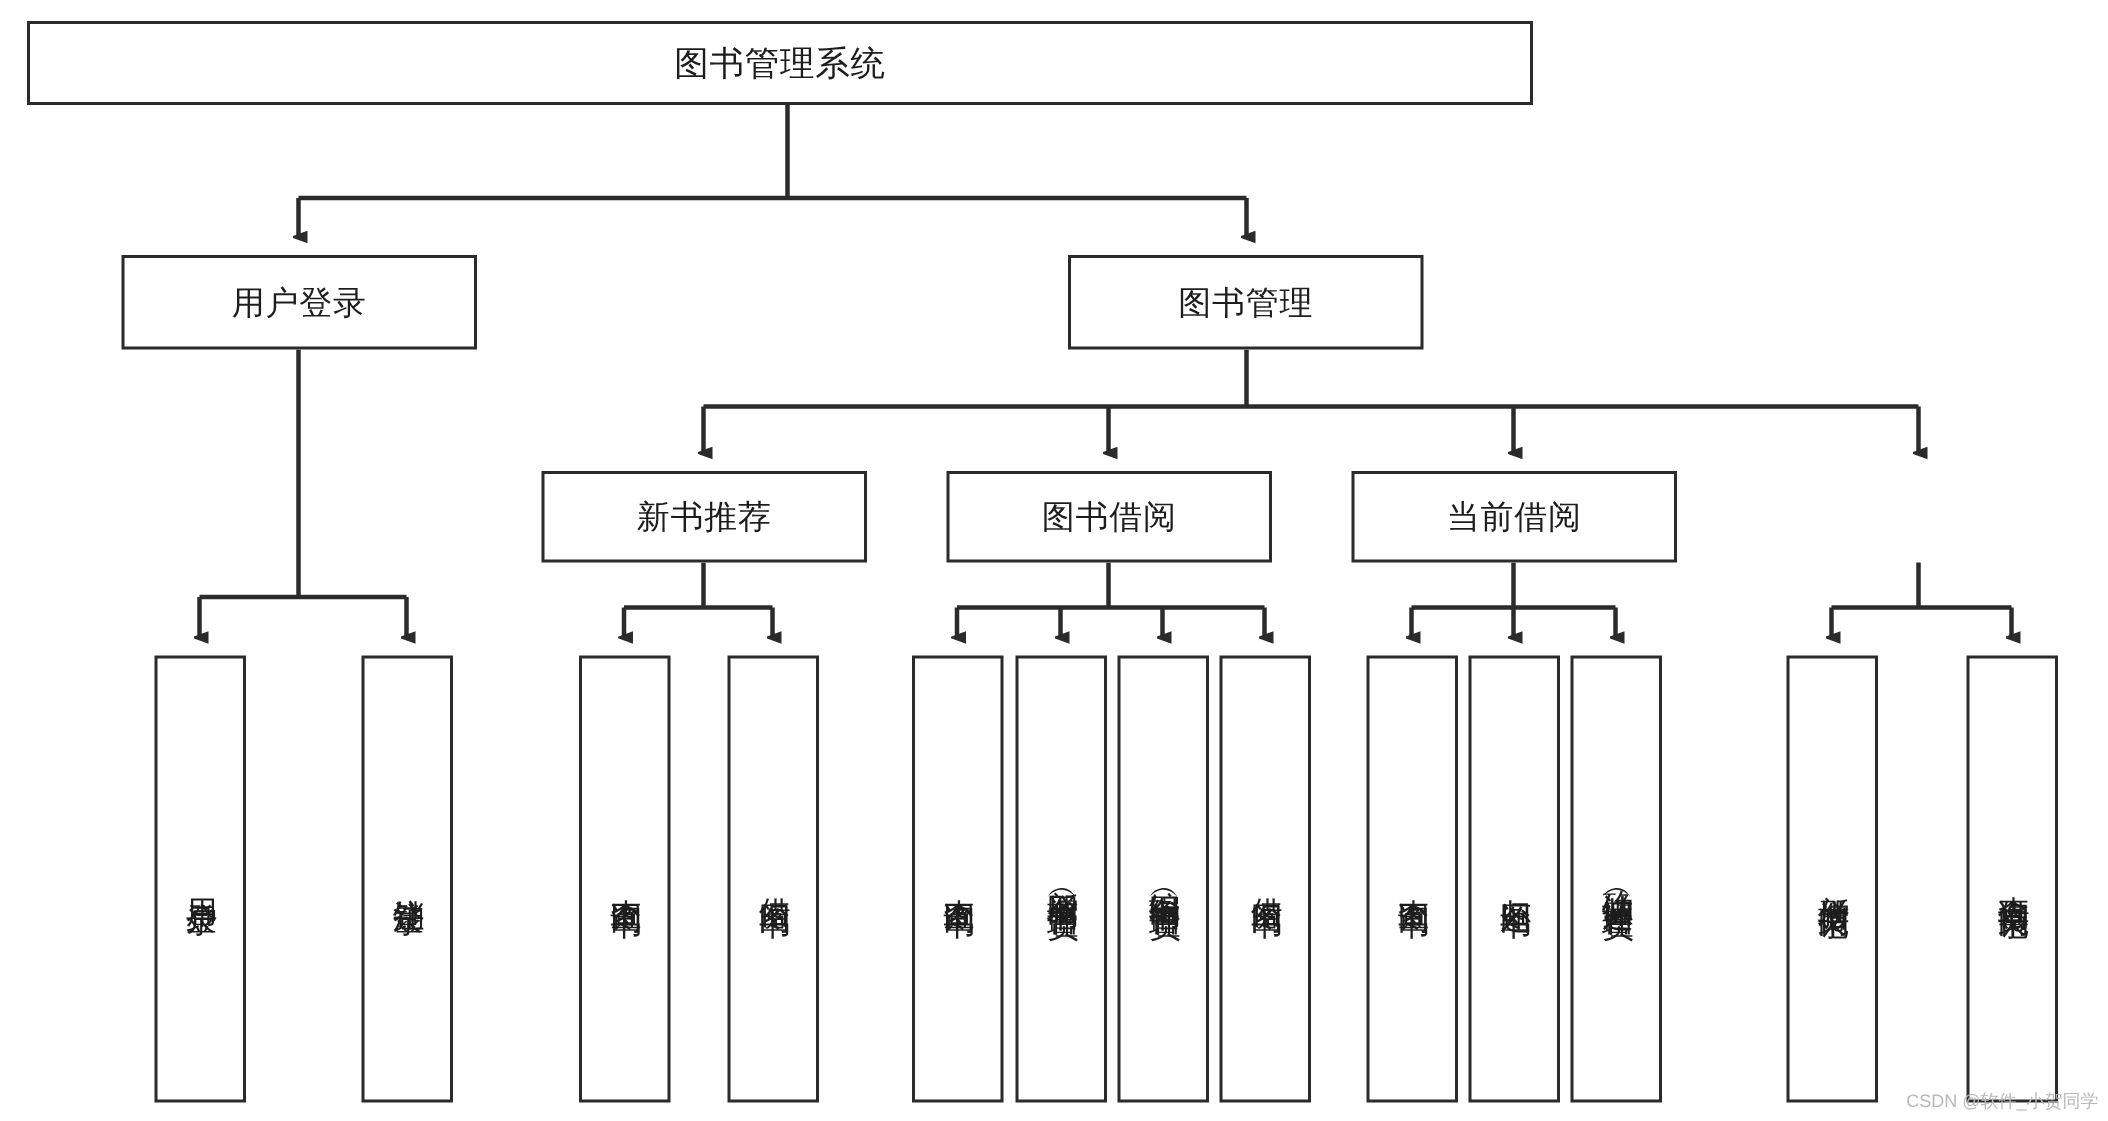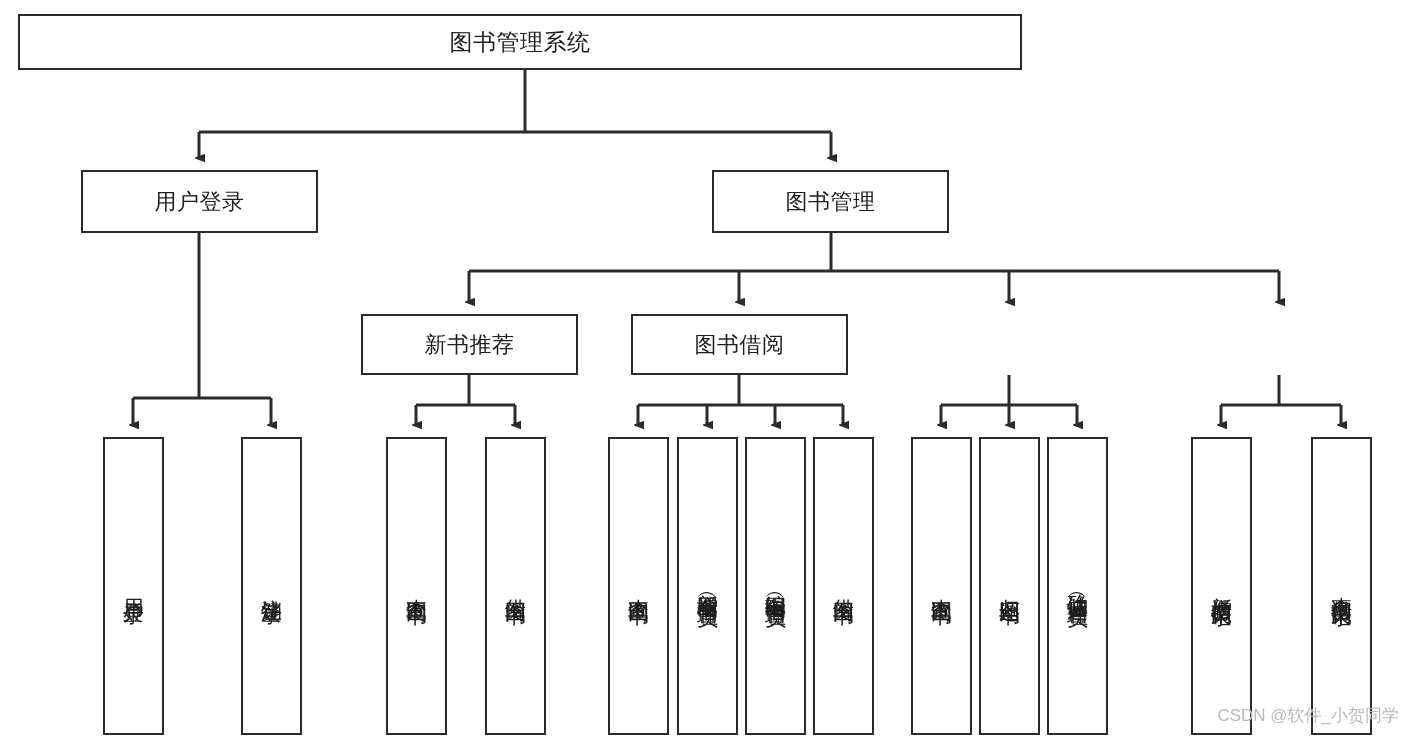--- a/index.html
+++ b/index.html
@@ -45,23 +45,23 @@
   .node-box.vertical .node-label {
     writing-mode: vertical-rl;
     text-orientation: upright;
     letter-spacing: 2px;
     font-size: 21px;
   }
   .node-box.root .node-label { font-size: 23px; }
   #watermark {
     position: absolute;
     right: 6px;
-    bottom: 20px;
+    bottom: 4px;
     color: #b9b9b9;
-    font-size: 17px;
+    font-size: 12px;
     white-space: nowrap;
     user-select: none;
     font-family: "Liberation Sans", "DejaVu Sans", sans-serif;
   }
 </style>
 </head>
 <body>
 
 <div id="diagram-root">
 
@@ -140,20 +140,23 @@
   </div>
 
   <div class="node-box" style="left:631px; top:314px; width:217px; height:61px;">
     <span class="node-label">图书借阅</span>
   </div>
 
   <div class="node-box" style="left:361px; top:314px; width:217px; height:61px;">
     <span class="node-label">新书推荐</span>
   </div>
 
+  <div class="node-box" style="left:901px; top:314px; width:217px; height:61px;">
+    <span class="node-label">当前借阅</span>
+  </div>
 
 
   <div class="node-box vertical" style="left:103px; top:437px; width:61px; height:298px;">
     <span class="node-label">用户登录</span>
   </div>
 
   <div class="node-box vertical" style="left:241px; top:437px; width:61px; height:298px;">
     <span class="node-label">注销登录</span>
   </div>
 

